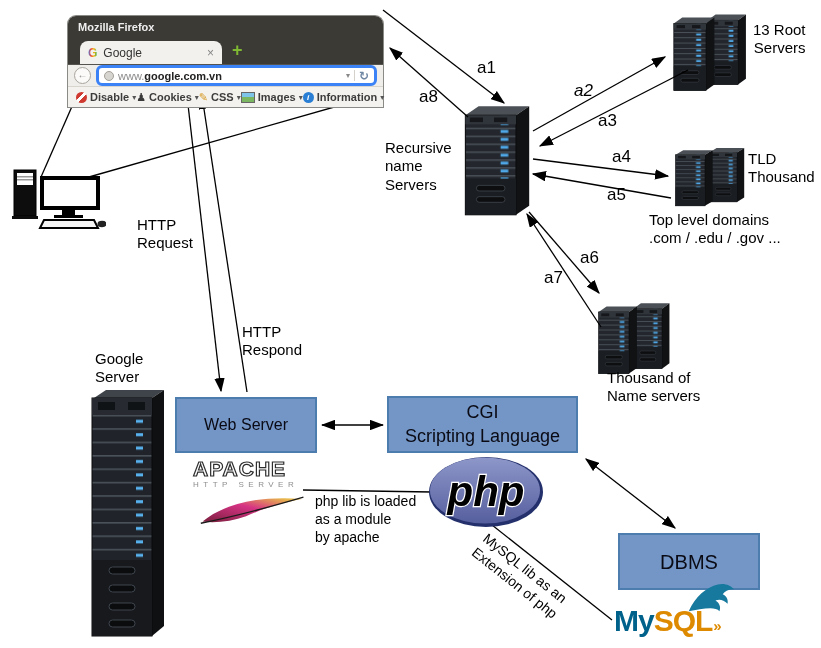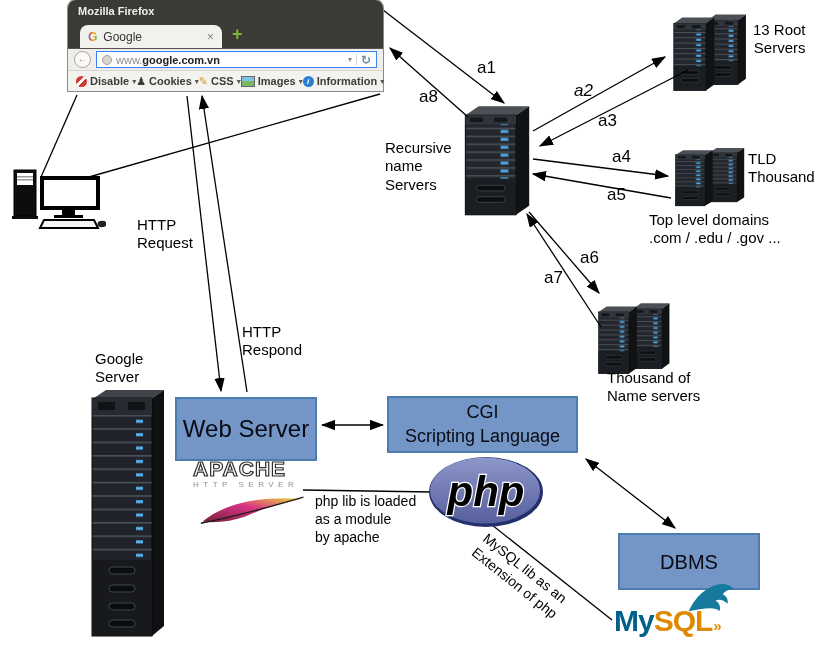--- a/index.html
+++ b/index.html
@@ -27,44 +27,44 @@
   #lbl-a4{left:612px;top:147px;}
   #lbl-a5{left:607px;top:185px;}
   #lbl-a6{left:580px;top:248px;}
   #lbl-a7{left:544px;top:268px;}
   #lbl-a8{left:419px;top:87px;}
 
   
   .bluebox{position:absolute;background:#7396c6;border:2px solid #4d7dae;display:flex;
            align-items:center;justify-content:center;text-align:center;font-size:19px;
            color:#0a0a14;white-space:pre-line;line-height:1.3;box-sizing:border-box;}
-  #box-web{left:175px;top:397px;width:142px;height:64px;font-size:24px;}
+  #box-web{left:175px;top:397px;width:142px;height:56px;font-size:16px;}
   #box-cgi{left:387px;top:396px;width:191px;height:57px;font-size:18px;}
   #box-dbms{left:618px;top:533px;width:142px;height:57px;font-size:20px;}
 
   
-  #browser{position:absolute;left:68px;top:0;width:315px;height:91px;
+  #browser{position:absolute;left:68px;top:16px;width:315px;height:91px;
            border-radius:8px 8px 0 0;box-shadow:0 0 0 1px #8a8a86;}
   .bw-title{height:22px;background:#3b3a35;border-radius:8px 8px 0 0;color:#efefef;
             font-size:11px;font-weight:bold;line-height:22px;padding-left:10px;}
   .bw-tabs{height:26px;background:#3b3a35;position:relative;}
   .bw-tab{position:absolute;left:12px;top:3px;width:142px;height:23px;background:#f2f1ed;
           border-radius:8px 8px 0 0;display:flex;align-items:center;padding:0 8px;gap:6px;
           font-size:12px;color:#333;box-sizing:border-box;}
   .favicon{font-weight:bold;font-size:12px;
            background:linear-gradient(90deg,#4285f4,#ea4335,#fbbc05,#34a853);
            -webkit-background-clip:text;background-clip:text;color:transparent;}
   .tab-label{flex:1;}
   .tab-close{color:#878787;font-size:12px;}
   .newtab{position:absolute;left:164px;top:2px;color:#7fb832;font-size:18px;font-weight:bold;}
   .bw-nav{height:21px;background:#f0eeea;display:flex;align-items:center;gap:5px;
           padding:0 6px;border-top:1px solid #55534e;}
   .backbtn{width:15px;height:15px;border:1px solid #a8a49d;border-radius:50%;background:#fbfaf8;
            color:#8b8b8b;font-size:10px;line-height:14px;text-align:center;flex:none;}
-  .urlbox{flex:1;height:15px;background:#fff;border:1px solid #3b82f6;border-radius:0;
+  .urlbox{flex:1;height:15px;background:#fff;border:3px solid #3b82f6;border-radius:6px;
           display:flex;align-items:center;padding:0 5px;gap:4px;}
   .globe{width:8px;height:8px;border-radius:50%;background:#d7d5d0;border:1px solid #a39f99;flex:none;}
   .url{flex:1;font-size:11px;color:#8a8a8a;white-space:nowrap;}
   .url b{color:#222;}
   .urldrop{color:#888;font-size:8px;}
   .udiv{width:1px;height:11px;background:#d5d2cc;}
   .reload{color:#6f87a3;font-size:12px;font-weight:bold;}
   .bw-toolbar{height:20px;background:#f4f2ee;border-top:1px solid #d8d5cf;display:flex;
               align-items:center;justify-content:space-between;padding:0 8px;
               font-size:11px;font-weight:bold;color:#3c3c3c;}

